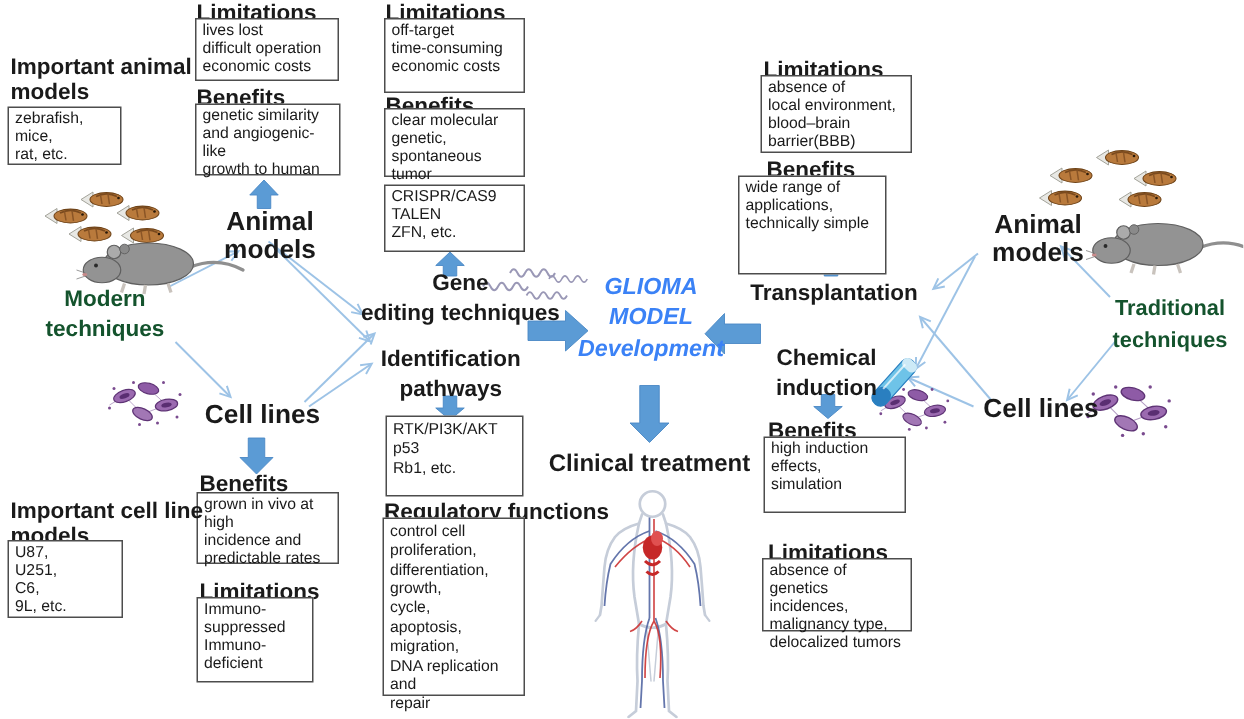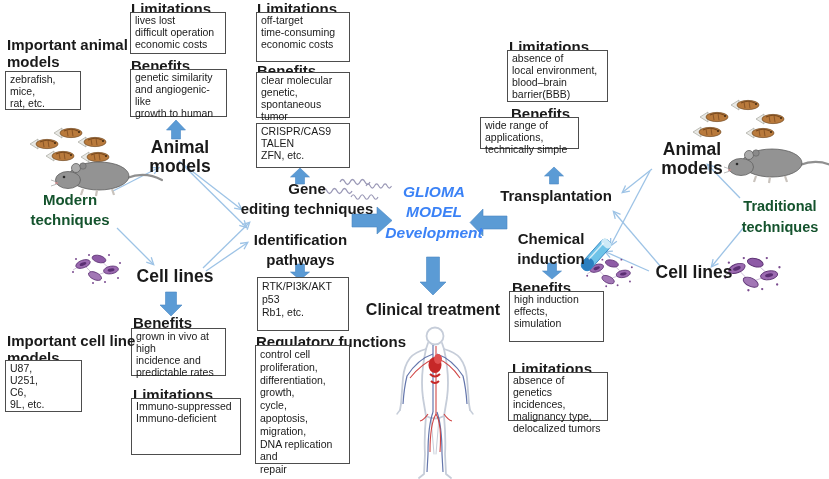--- a/index.html
+++ b/index.html
@@ -187,21 +187,21 @@
 techniques</div>
 
   <div class="hdr big abs" style="left:129px;top:267px;width:92px;">Cell lines</div>
 
   <div class="boxtitle" style="left:133px;top:315px;">Benefits</div>
   <div class="box" style="left:131px;top:328px;width:95px;height:48px;">grown in vivo at high
 incidence and
 predictable rates</div>
 
   <div class="boxtitle" style="left:133px;top:387px;">Limitations</div>
-  <div class="box" style="left:131px;top:398px;width:110px;height:57px;">Immuno-suppressed
+  <div class="box" style="left:131px;top:398px;width:78px;height:57px;">Immuno-suppressed
 Immuno-deficient</div>
 
   <div class="boxtitle" style="left:7px;top:333px;">Important cell line
 models</div>
   <div class="box" style="left:5px;top:360px;width:77px;height:52px;">U87,
 U251,
 C6,
 9L, etc.</div>
 
   <div class="boxtitle" style="left:257px;top:1px;">Limitations</div>
@@ -244,21 +244,21 @@
 Development</div>
   <div class="hdr abs" style="left:357px;top:301px;width:152px;font-size:16px;text-align:center;">Clinical treatment</div>
 
   <div class="boxtitle" style="left:509px;top:39px;">Limitations</div>
   <div class="box" style="left:507px;top:50px;width:101px;height:52px;">absence of
 local environment,
 blood–brain
 barrier(BBB)</div>
 
   <div class="boxtitle" style="left:511px;top:106px;">Benefits</div>
-  <div class="box" style="left:480px;top:117px;width:99px;height:32px;">wide range of
+  <div class="box" style="left:492px;top:117px;width:99px;height:66px;">wide range of
 applications,
 technically simple</div>
 
   <div class="hdr mid abs" style="left:493px;top:186px;width:126px;">Transplantation</div>
 
   <div class="hdr mid abs" style="left:505px;top:229px;width:92px;">Chemical
 induction</div>
 
   <div class="boxtitle" style="left:512px;top:280px;">Benefits</div>
   <div class="box" style="left:509px;top:291px;width:95px;height:51px;">high induction

